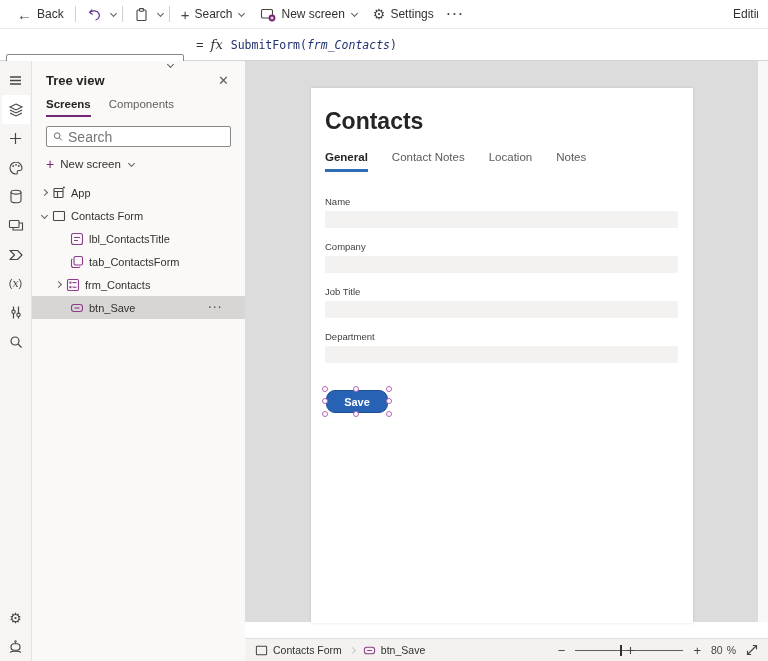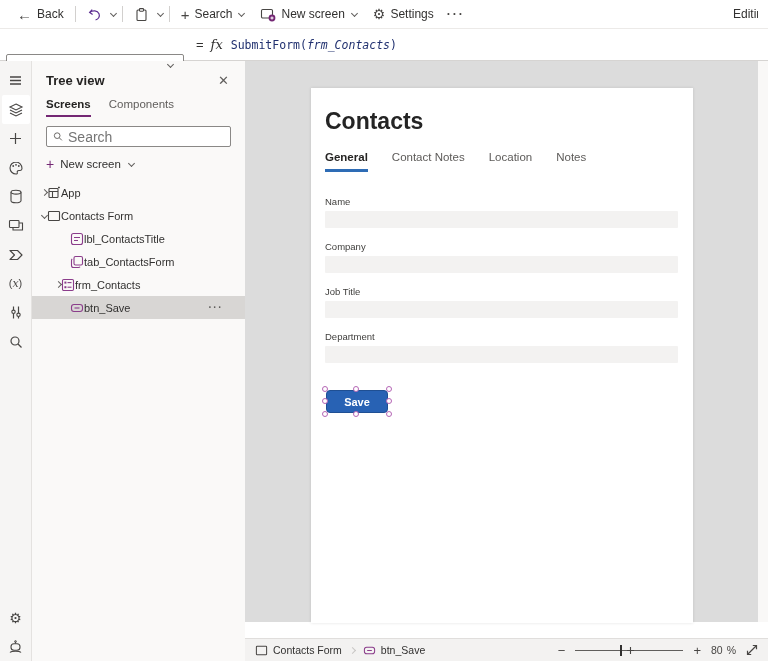--- a/index.html
+++ b/index.html
@@ -57,21 +57,21 @@
   .ptab.active { color:#252423; font-weight:700; border-bottom:2px solid #742774; }
   .searchwrap { margin:9px 14px 0 14px; }
   .searchbox { width:100%; height:21px; border:1px solid #8a8886; border-radius:2px;
     background:#fff; display:flex; align-items:center; padding:0 6px; gap:5px; }
   .searchbox input { border:none; outline:none; width:100%; font-size:14px;
     font-family:"Liberation Sans",sans-serif; color:#323130; background:transparent; }
   .newscreen { display:flex; align-items:center; gap:6px; padding:9px 14px 7px 14px;
     font-size:11.5px; color:#323130; }
   .newscreen .plus { color:#742774; font-size:14px; }
   .tree { margin-top:2px; font-size:11px; color:#323130; }
-  .trow { height:23px; display:flex; align-items:center; padding-right:22px; }
+  .trow { height:23px; display:flex; align-items:center; gap:5px; padding-right:22px; }
   .trow.sel { background:#d8d6d4; }
   .trow .lbl { flex:1; }
   .tchev { flex:none; width:5px; height:5px; border-right:1.1px solid #605e5c;
     border-bottom:1.1px solid #605e5c; }
   .tchev.r { transform:rotate(-45deg); }
   .tchev.d { transform:rotate(45deg); }
   .row-dots { color:#605e5c; letter-spacing:1.5px; font-weight:700; font-size:10px; }
 
   
   .canvas-col { flex:1; display:flex; flex-direction:column;gap:16px; }
@@ -82,21 +82,21 @@
   .card-title { font-size:23px; font-weight:700; color:#242424; margin:20px 0 0 14px; }
   .ctabs { display:flex; gap:24px; margin:16px 0 0 14px; font-size:11.5px; color:#5d5b59; }
   .ctab { padding-bottom:6px; }
   .ctab.active { color:#252423; font-weight:700; border-bottom:3px solid #2e6cb5; }
   .fields { margin:24px 14px 0 14px; }
   .field { margin-bottom:13px; }
   .field .flabel { font-size:9.5px; color:#3f3e3c; margin-bottom:4px; }
   .field .finput { height:17px; background:#f3f2f1; width:353px; border-radius:1px; }
   .savewrap { position:absolute; left:15px; top:302px; width:62px; height:23px; }
   .savebtn { width:62px; height:23px; background:#2862b4; border:1px solid #1f4f93;
-    border-radius:4px; color:#fff; font-weight:700; font-size:11px;
+    border-radius:9px; color:#fff; font-weight:700; font-size:11px;
     display:flex; align-items:center; justify-content:center;
     font-family:"Liberation Sans",sans-serif; }
   .handle { position:absolute; width:6px; height:6px; background:#fff;
     border:1.3px solid #b565b5; border-radius:50%; }
 
   
   .statusbar { height:23px; background:#f3f2f1; border-top:1px solid #e0dedc;
     display:flex; align-items:center; font-size:10.5px; color:#323130; padding:0 10px; }
   .crumb { display:flex; align-items:center; gap:5px; }
   .crumb-sep { width:5px; height:5px; border-right:1px solid #c8c6c4;

